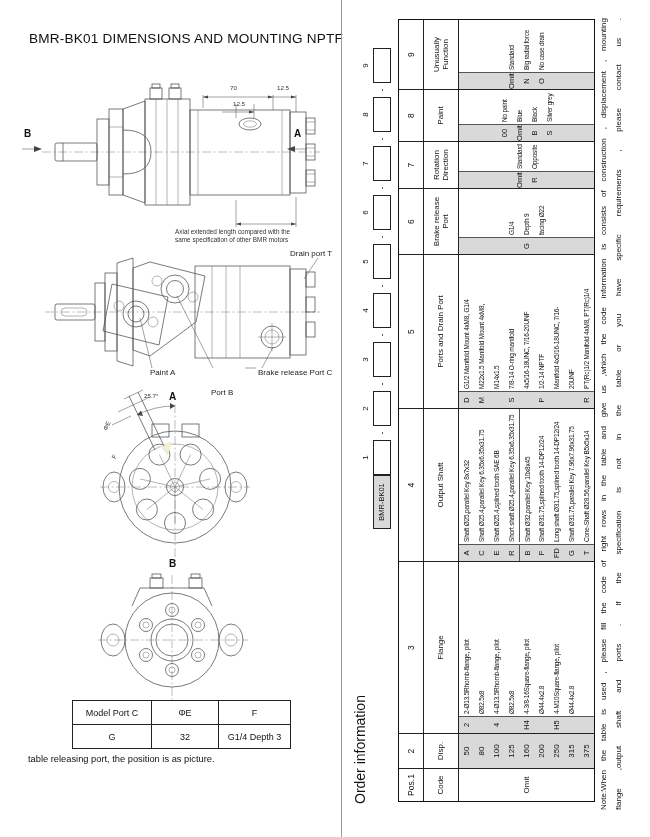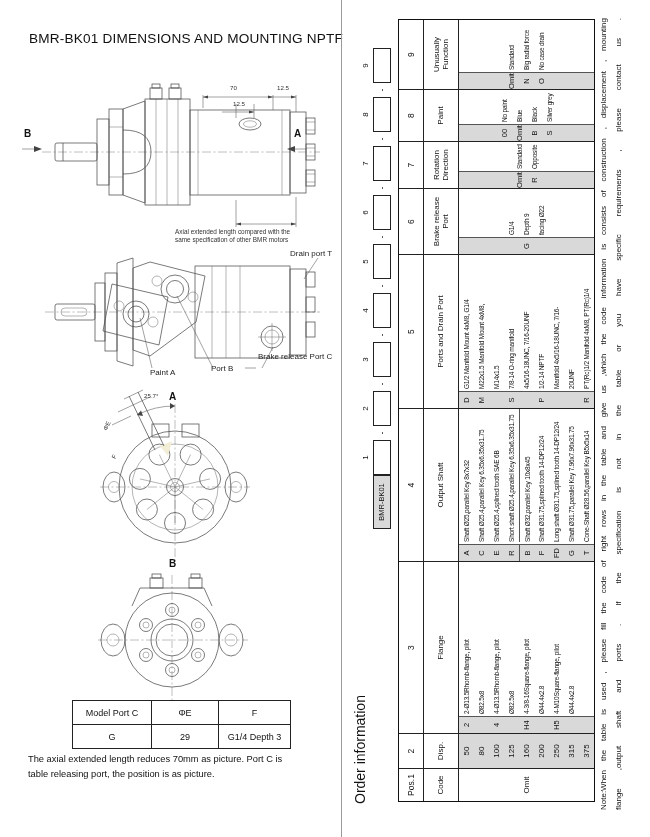--- a/index.html
+++ b/index.html
@@ -231,45 +231,44 @@
   <div class="view-lbl" style="left:294px;top:128px">A</div>
   <div class="dim" style="left:230px;top:84px">70</div>
   <div class="dim" style="left:277px;top:84px">12.5</div>
   <div class="dim" style="left:233px;top:100px">12.5</div>
   <div class="abs axial-note">
     <div>Axial extended length compared with the</div>
     <div>same specification of other BMR motors</div>
   </div>
   <div class="lbl" style="left:278px;top:249px">Drain port T</div>
   <div class="lbl" style="left:138px;top:368px">Paint A</div>
-  <div class="lbl" style="left:199px;top:364px">Port B</div>
-  <div class="lbl" style="left:246px;top:352px">Brake release Port C</div>
+  <div class="lbl" style="left:199px;top:388px">Port B</div>
+  <div class="lbl" style="left:246px;top:368px">Brake release Port C</div>
   <div class="view-lbl" style="left:169px;top:391px">A</div>
   <div class="dim" style="left:144px;top:392px">25.7°</div>
   <div class="dim" style="left:102px;top:422px;transform:rotate(-64deg)">ΦE</div>
   <div class="dim" style="left:112px;top:453px;transform:rotate(-64deg)">F</div>
   <div class="view-lbl" style="left:169px;top:558px">B</div>
 
   <table class="abs port-table">
     <tbody>
         <tr>
       <td style="width:76px">Model  Port C</td>
       <td style="width:64px">ΦE</td>
       <td style="width:69px">F</td>
     </tr>
     <tr>
       <td>G</td>
-      <td>29</td>
+      <td>32</td>
       <td>G1/4 Depth 3</td>
     </tr>
   </tbody>
     </table>
 
   <div class="abs left-note">
-    <div>The axial extended length reduces 70mm as picture. Port C is</div>
     <div>table releasing port, the position is as picture.</div>
   </div>
 
   <div class="abs divider-v"></div>
 
   <div class="abs order-wrap">
     <div class="abs order-title">Order information</div>
     <div class="abs order-boxes">
         <div class="ob-unit">
           <div class="ob-num"></div>

